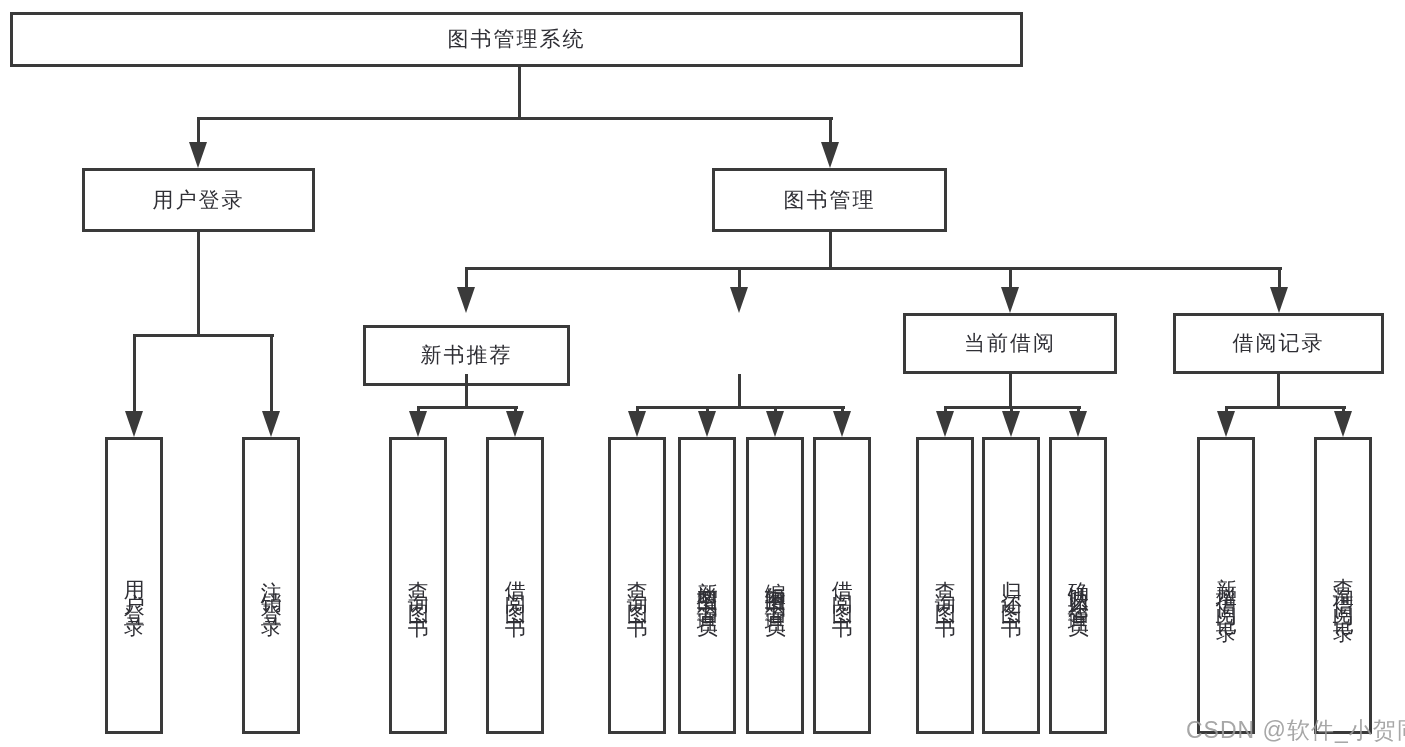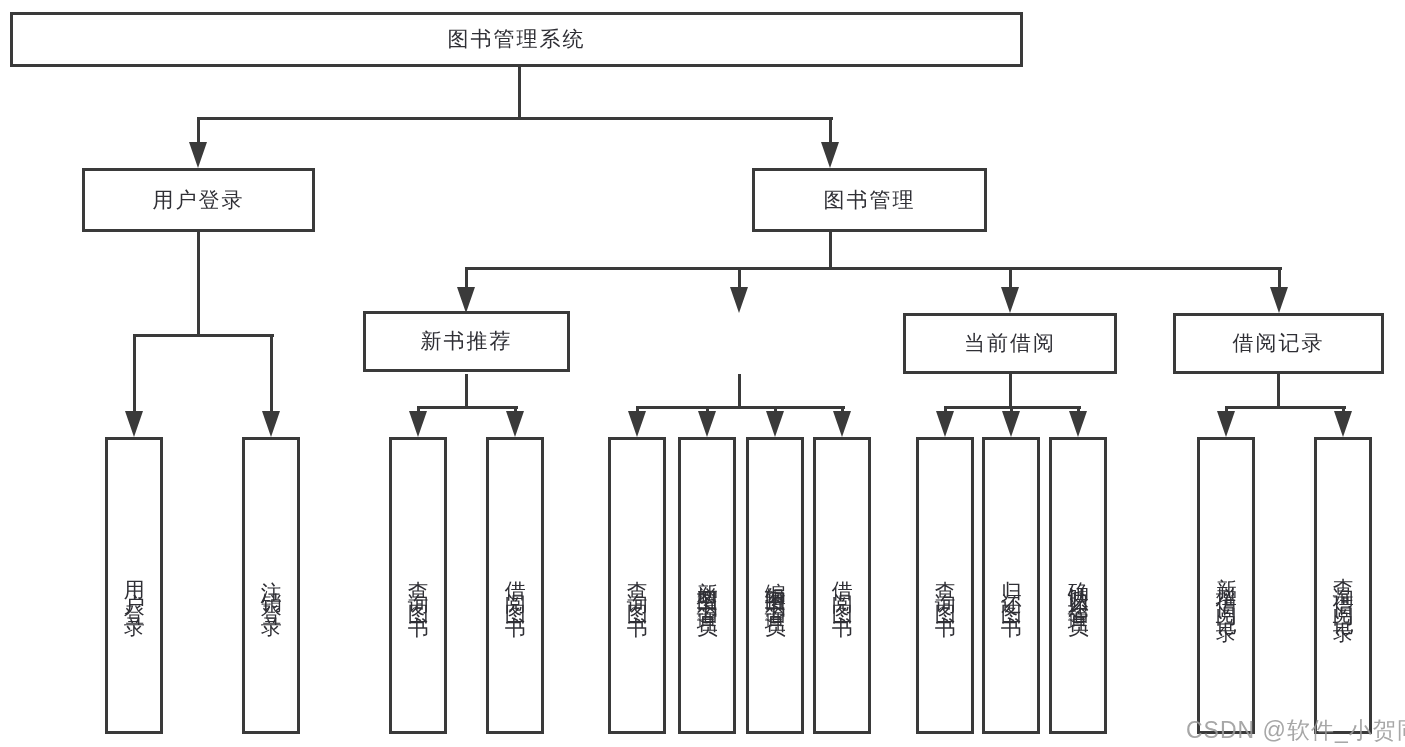--- a/index.html
+++ b/index.html
@@ -34,23 +34,23 @@
 </style>
 </head>
 <body>
 
 <div class="canvas">
 
   <div class="box" style="left:10px; top:12px; width:1013px; height:55px;">图书管理系统</div>
 
   <div class="box" style="left:82px; top:168px; width:233px; height:64px;">用户登录</div>
 
-  <div class="box" style="left:712px; top:168px; width:235px; height:64px;margin-left:40px;">图书管理</div>
+  <div class="box" style="left:712px; top:168px; width:235px; height:64px;">图书管理</div>
 
-  <div class="box" style="left:363px; top:311px; width:207px; height:61px;">新书推荐</div>
+  <div class="box" style="left:363px; top:325px; width:207px; height:61px;">新书推荐</div>
 
 
   <div class="box" style="left:903px; top:313px; width:214px; height:61px;">当前借阅</div>
 
   <div class="box" style="left:1173px; top:313px; width:211px; height:61px;">借阅记录</div>
 
   <div class="box vbox" style="left:105px; top:437px; width:58px; height:297px;">用户登录</div>
   <div class="box vbox" style="left:242px; top:437px; width:58px; height:297px;">注销登录</div>
 
   <div class="box vbox" style="left:389px; top:437px; width:58px; height:297px;">查询图书</div>

